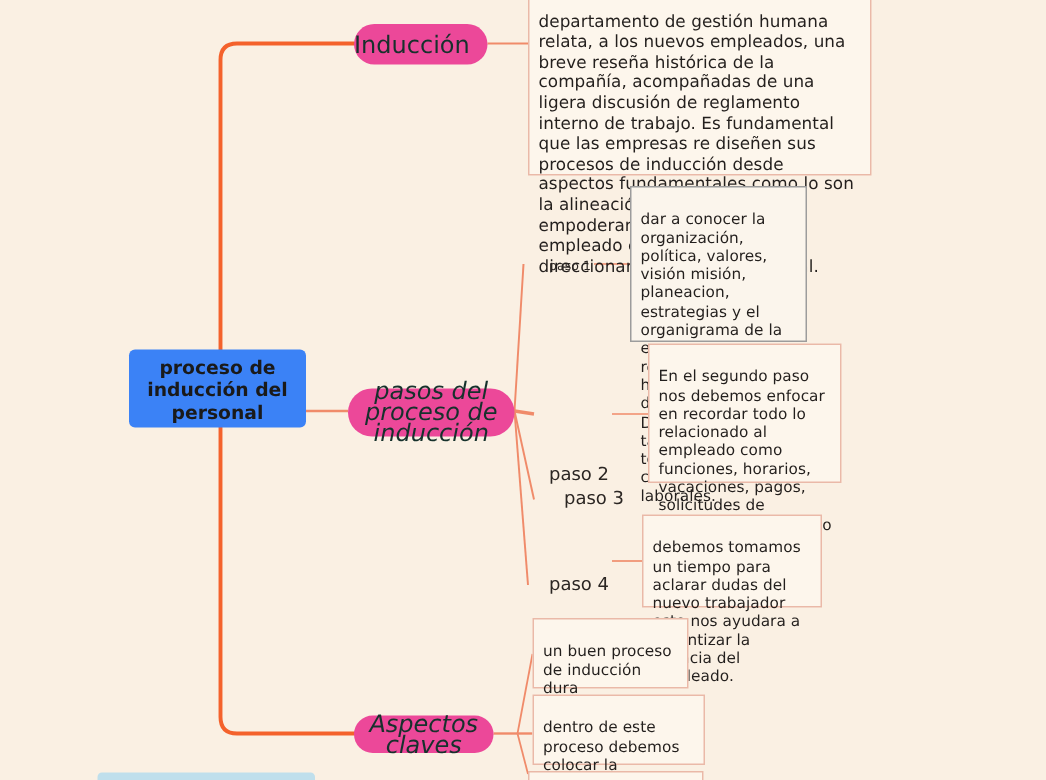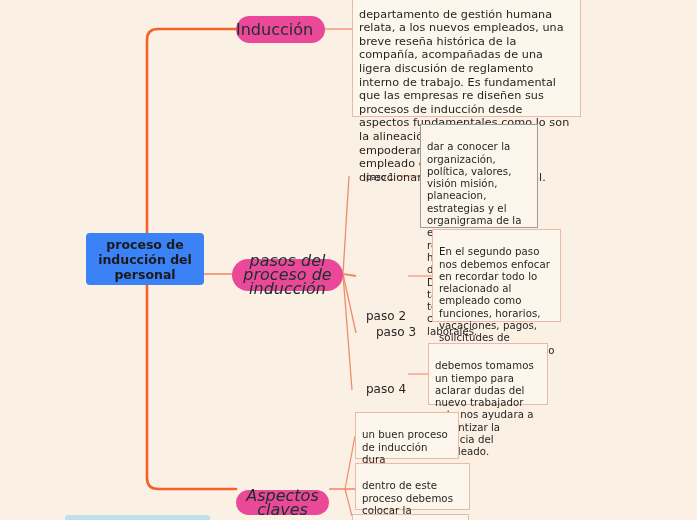--- a/index.html
+++ b/index.html
@@ -134,21 +134,21 @@
     <span>paso 3</span>
   </div>
 
   <div class="steplabel" style="left:366px;top:367px;margin-top:16px;">
     <span>paso 4</span>
   </div>
   <div class="note" style="left:428px;top:343px;width:120px;height:62px;">
     <span>debemos tomamos un tiempo para aclarar dudas del nuevo trabajador esto nos ayudara a garantizar la eficacia del empleado.</span>
   </div>
 
-  <div class="node pill pill-sm" style="left:236px;top:477px;width:93px;height:25px;margin-top:13px;">
+  <div class="node pill pill-sm" style="left:236px;top:477px;width:93px;height:25px;">
     <span>Aspectos claves</span>
   </div>
 
   <div class="note" style="left:355px;top:412px;width:104px;height:47px;">
     <span>un buen proceso de inducción dura aproximadamente 6 meses.</span>
   </div>
 
   <div class="note" style="left:355px;top:463px;width:115px;height:47px;">
     <span>dentro de este proceso debemos colocar la informacion lo mas clara posible</span>
   </div>

